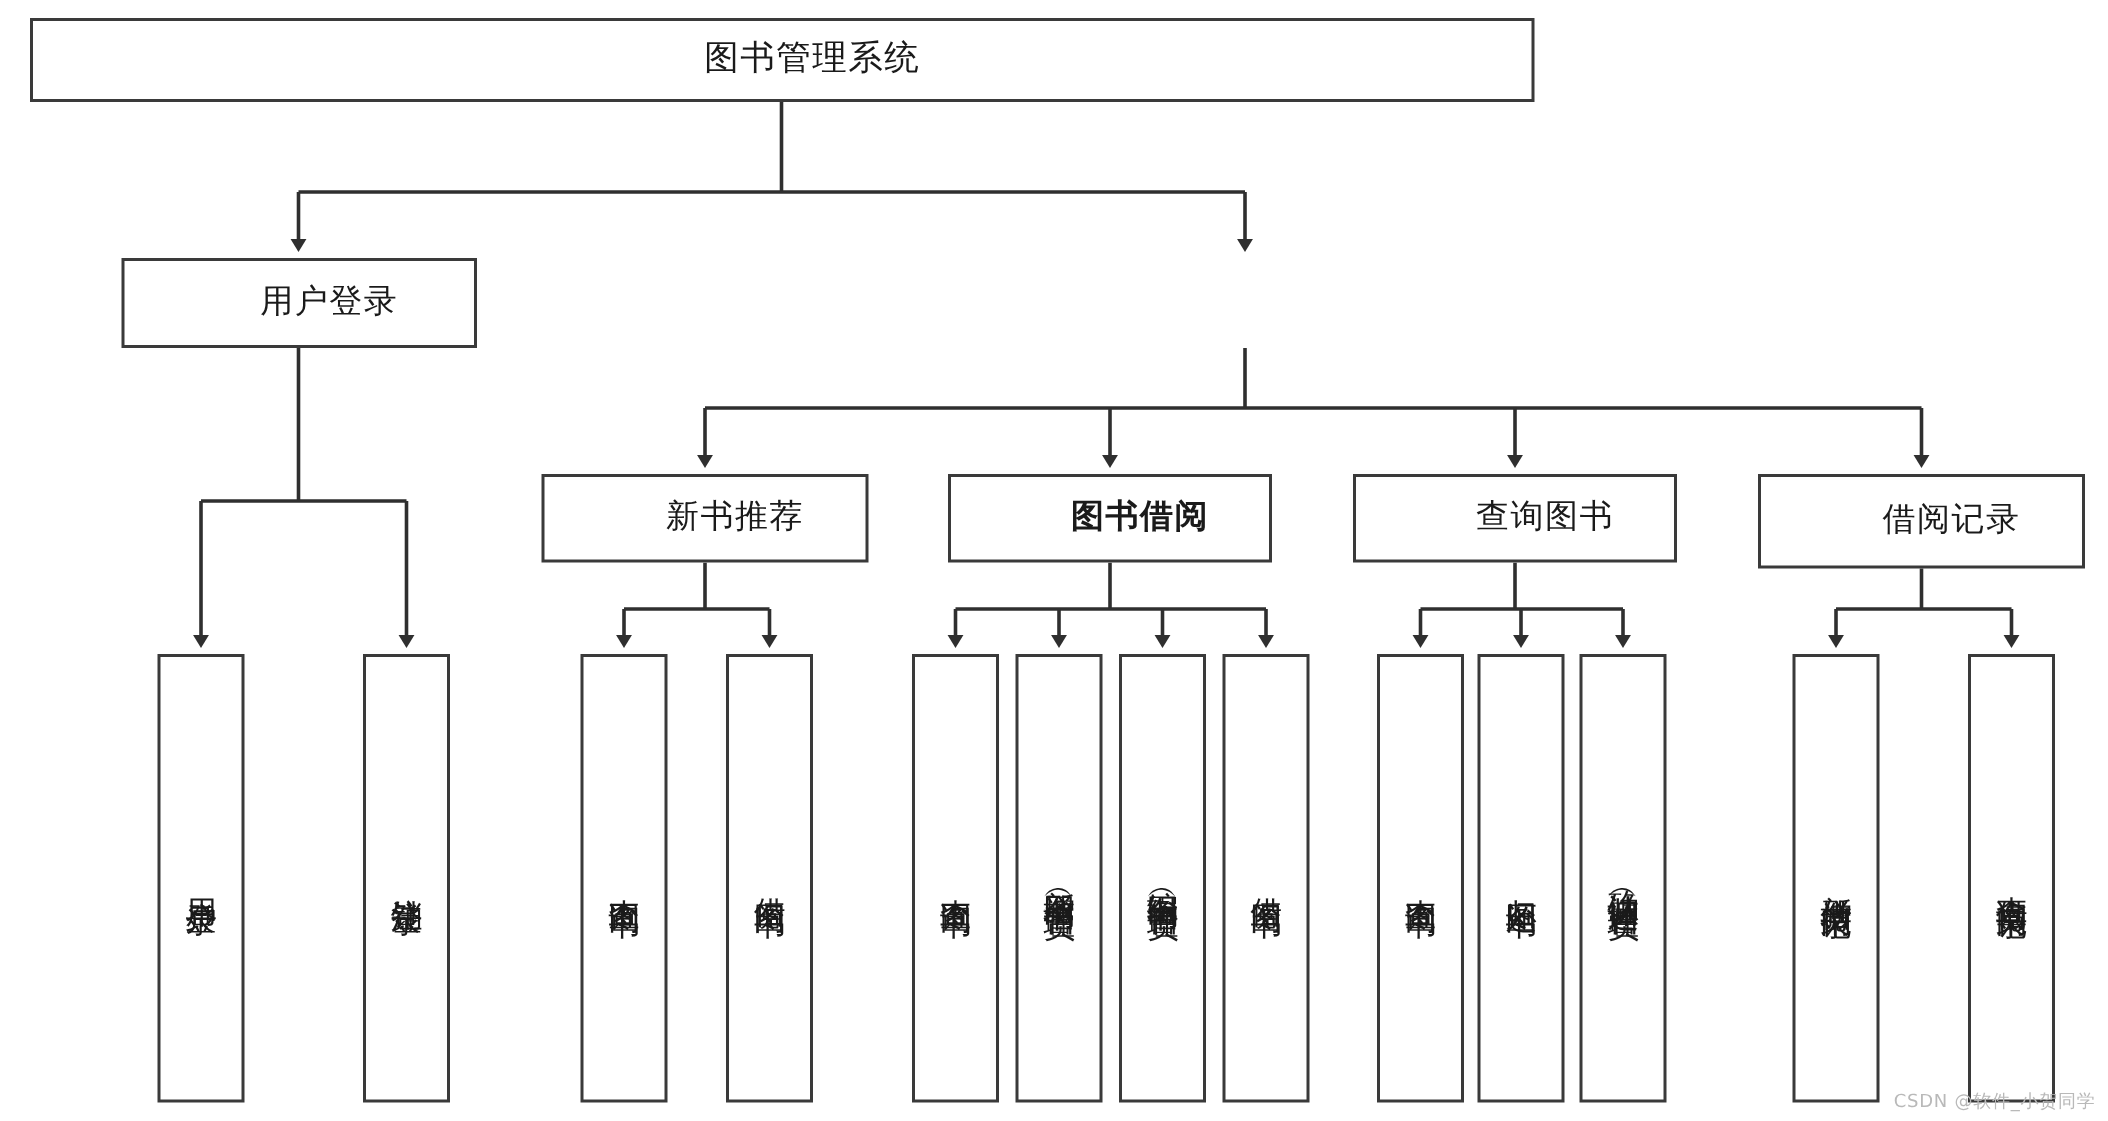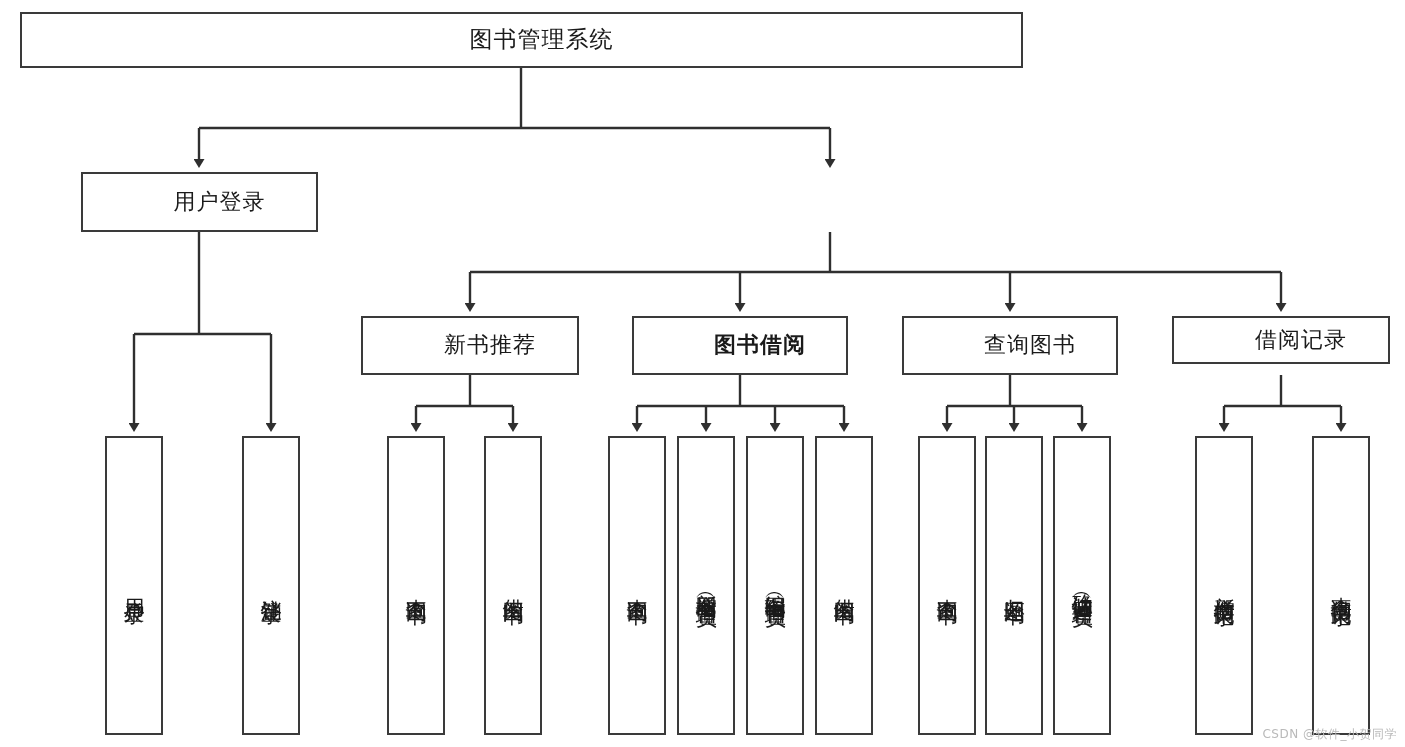--- a/index.html
+++ b/index.html
@@ -134,21 +134,21 @@
 
   <div class="node horiz" style="left:361px; top:316px; width:218px; height:59px;">
     <span>新书推荐</span>
   </div>
   <div class="node horiz" style="left:632px; top:316px; width:216px; height:59px;font-weight:bold;">
     <span>图书借阅</span>
   </div>
   <div class="node horiz" style="left:902px; top:316px; width:216px; height:59px;">
     <span>查询图书</span>
   </div>
-  <div class="node horiz" style="left:1172px; top:316px; width:218px; height:48px;">
+  <div class="node horiz" style="left:1172px; top:316px; width:218px; height:63px;">
     <span>借阅记录</span>
   </div>
 
   <div class="node vert" style="left:105px; top:436px; width:58px; height:299px;">
     <span class="vert-label">用户登录</span>
   </div>
   <div class="node vert" style="left:242px; top:436px; width:58px; height:299px;">
     <span class="vert-label">注销登录</span>
   </div>
 

